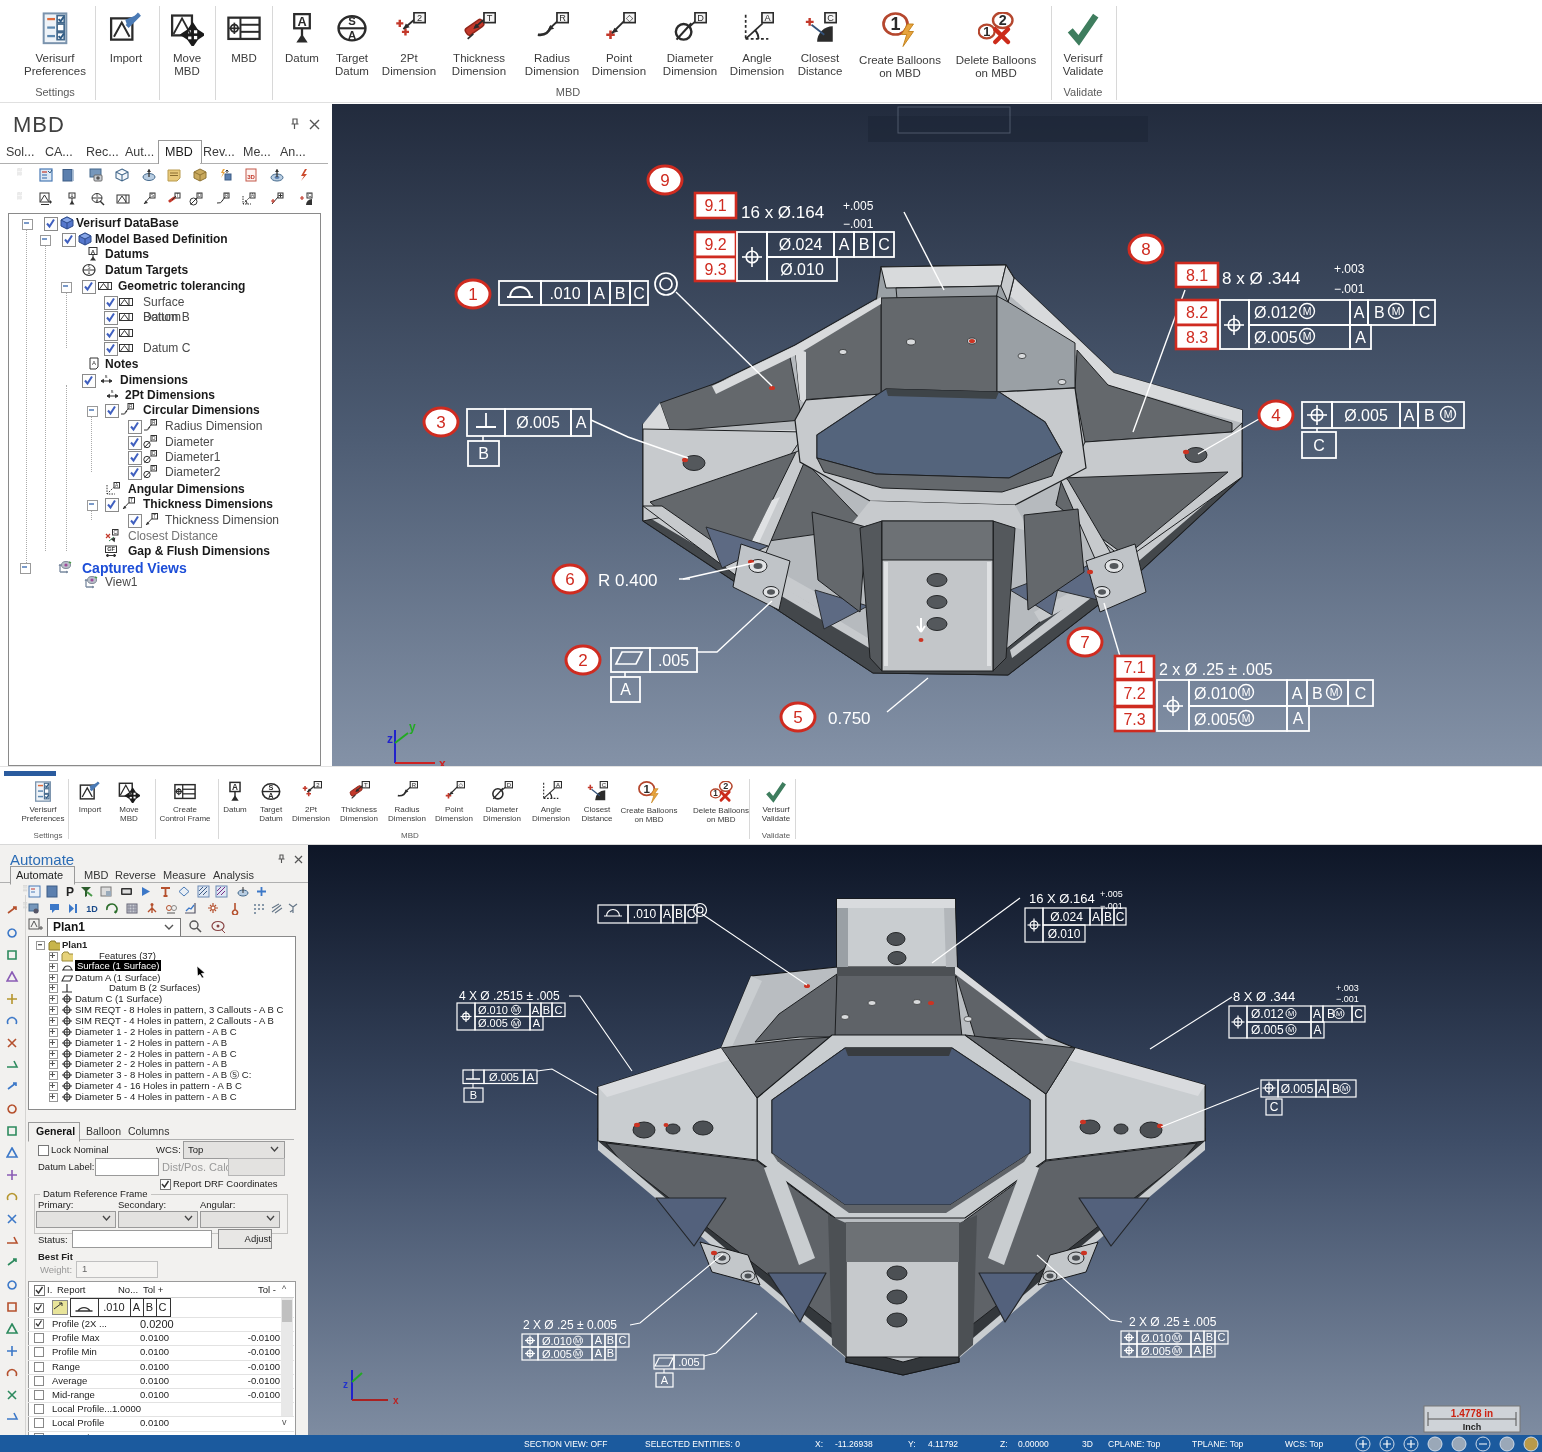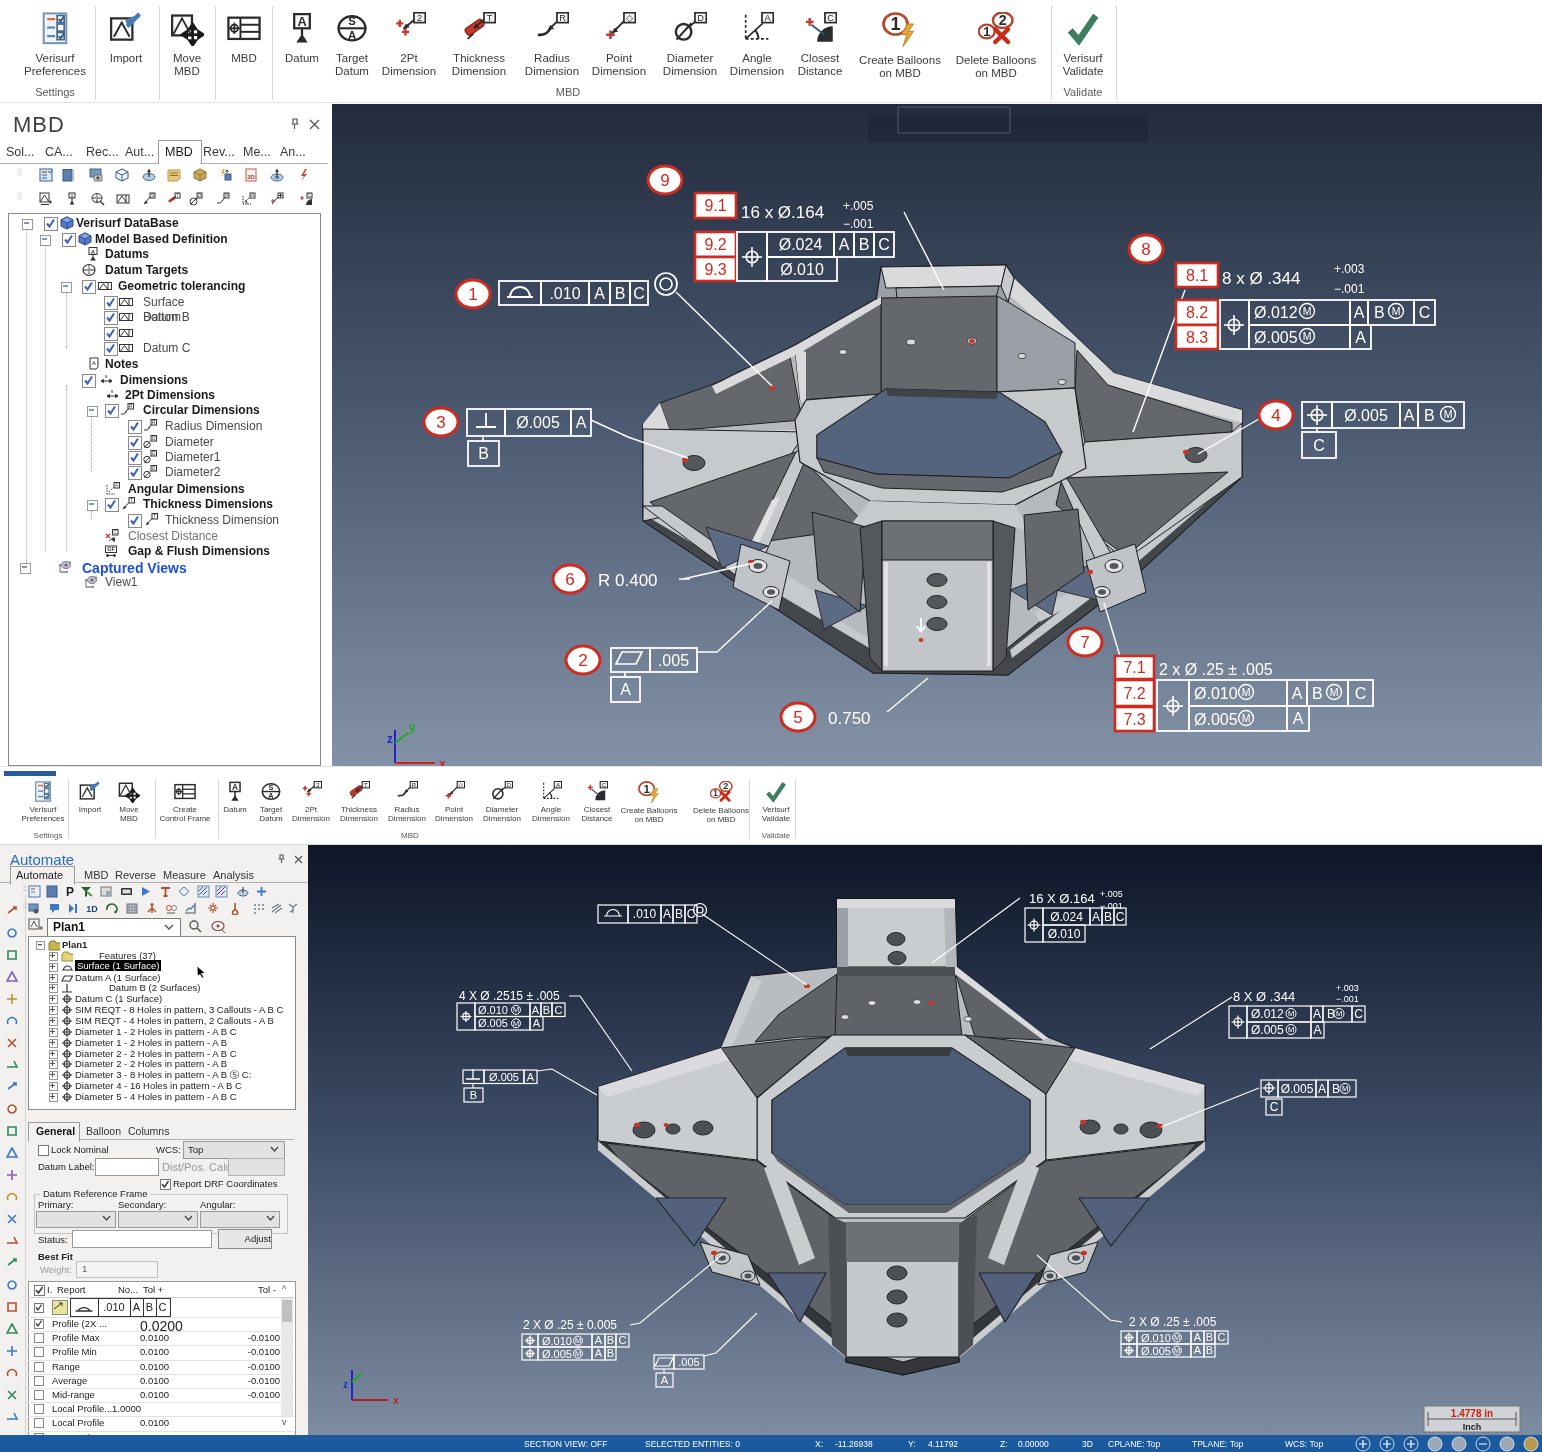--- a/index.html
+++ b/index.html
@@ -1336,21 +1336,21 @@
 <div style="position:absolute;left:143px;top:453px;width:13px;height:17px;border:1.5px solid #333;background:#fff"></div>
 <div style="position:absolute;left:143px;top:456px;width:13px;text-align:center;font-size:11px;color:#222">B</div>
 <div style="position:absolute;left:156px;top:453px;width:13px;height:17px;border:1.5px solid #333;background:#fff"></div>
 <div style="position:absolute;left:156px;top:456px;width:13px;text-align:center;font-size:11px;color:#222">C</div>
 <div style="position:absolute;left:28px;top:472px;width:266px;height:1px;background:#e2e2e2"></div>
 <div style="position:absolute;left:34px;top:474px;width:8px;height:8px;border:1px solid #888;background:#fff"></div>
 <svg style="position:absolute;left:34px;top:474px" width="9" height="9" viewBox="0 0 9 9">
       <path d="M2 4.5 L4 7 L7.5 1.5" stroke="#333" stroke-width="1.3" fill="none"></path>
     </svg>
 <div style="position:absolute;left:52px;top:473px;font-size:9.5px;color:#222;white-space:nowrap">Profile (2X ...</div>
-<div style="position:absolute;left:140px;top:473px;font-size:14px;color:#222">0.0200</div>
+<div style="position:absolute;left:140px;top:473px;font-size:11px;color:#222">0.0200</div>
 <div style="position:absolute;left:28px;top:486.2px;width:266px;height:1px;background:#e2e2e2"></div>
 <div style="position:absolute;left:34px;top:488.2px;width:8px;height:8px;border:1px solid #888;background:#fff"></div>
 <div style="position:absolute;left:52px;top:487.2px;font-size:9.5px;color:#222;white-space:nowrap">Profile Max</div>
 <div style="position:absolute;left:140px;top:487.2px;font-size:9.5px;color:#222">0.0100</div>
 <div style="position:absolute;left:230px;top:487.2px;width:50px;text-align:right;font-size:9.5px;color:#222">-0.0100</div>
 <div style="position:absolute;left:28px;top:500.4px;width:266px;height:1px;background:#e2e2e2"></div>
 <div style="position:absolute;left:34px;top:502.4px;width:8px;height:8px;border:1px solid #888;background:#fff"></div>
 <div style="position:absolute;left:52px;top:501.4px;font-size:9.5px;color:#222;white-space:nowrap">Profile Min</div>
 <div style="position:absolute;left:140px;top:501.4px;font-size:9.5px;color:#222">0.0100</div>
 <div style="position:absolute;left:230px;top:501.4px;width:50px;text-align:right;font-size:9.5px;color:#222">-0.0100</div>

